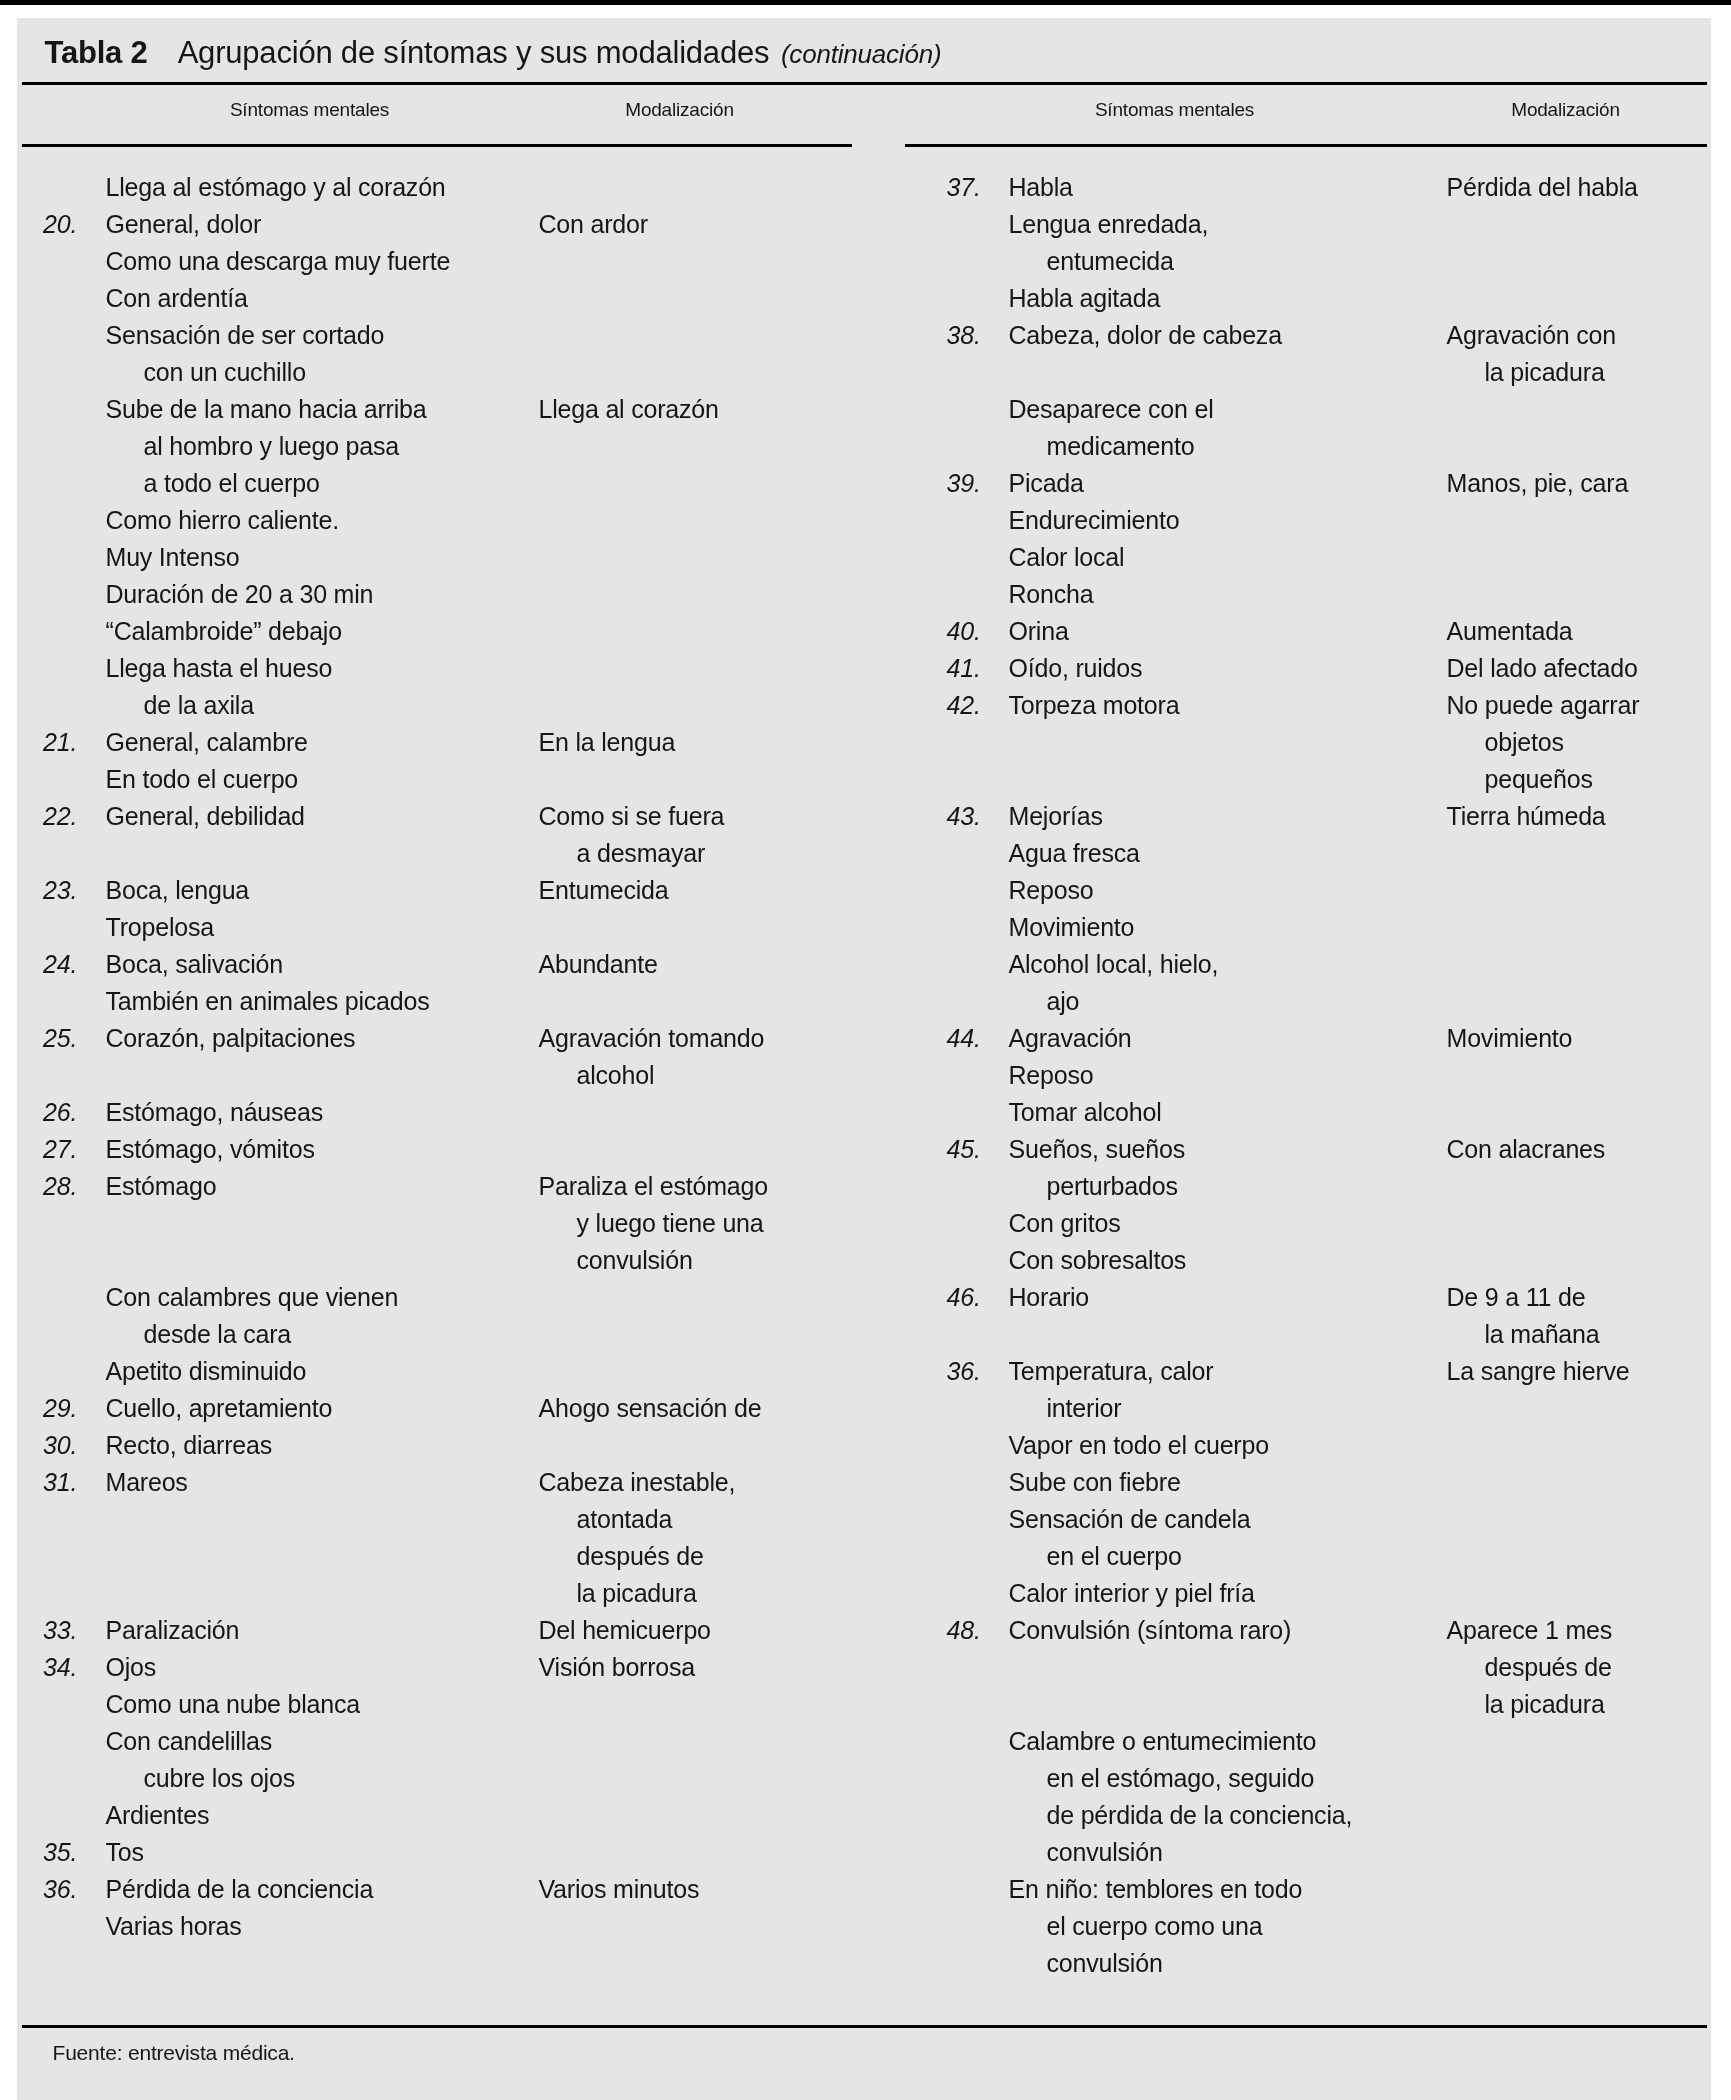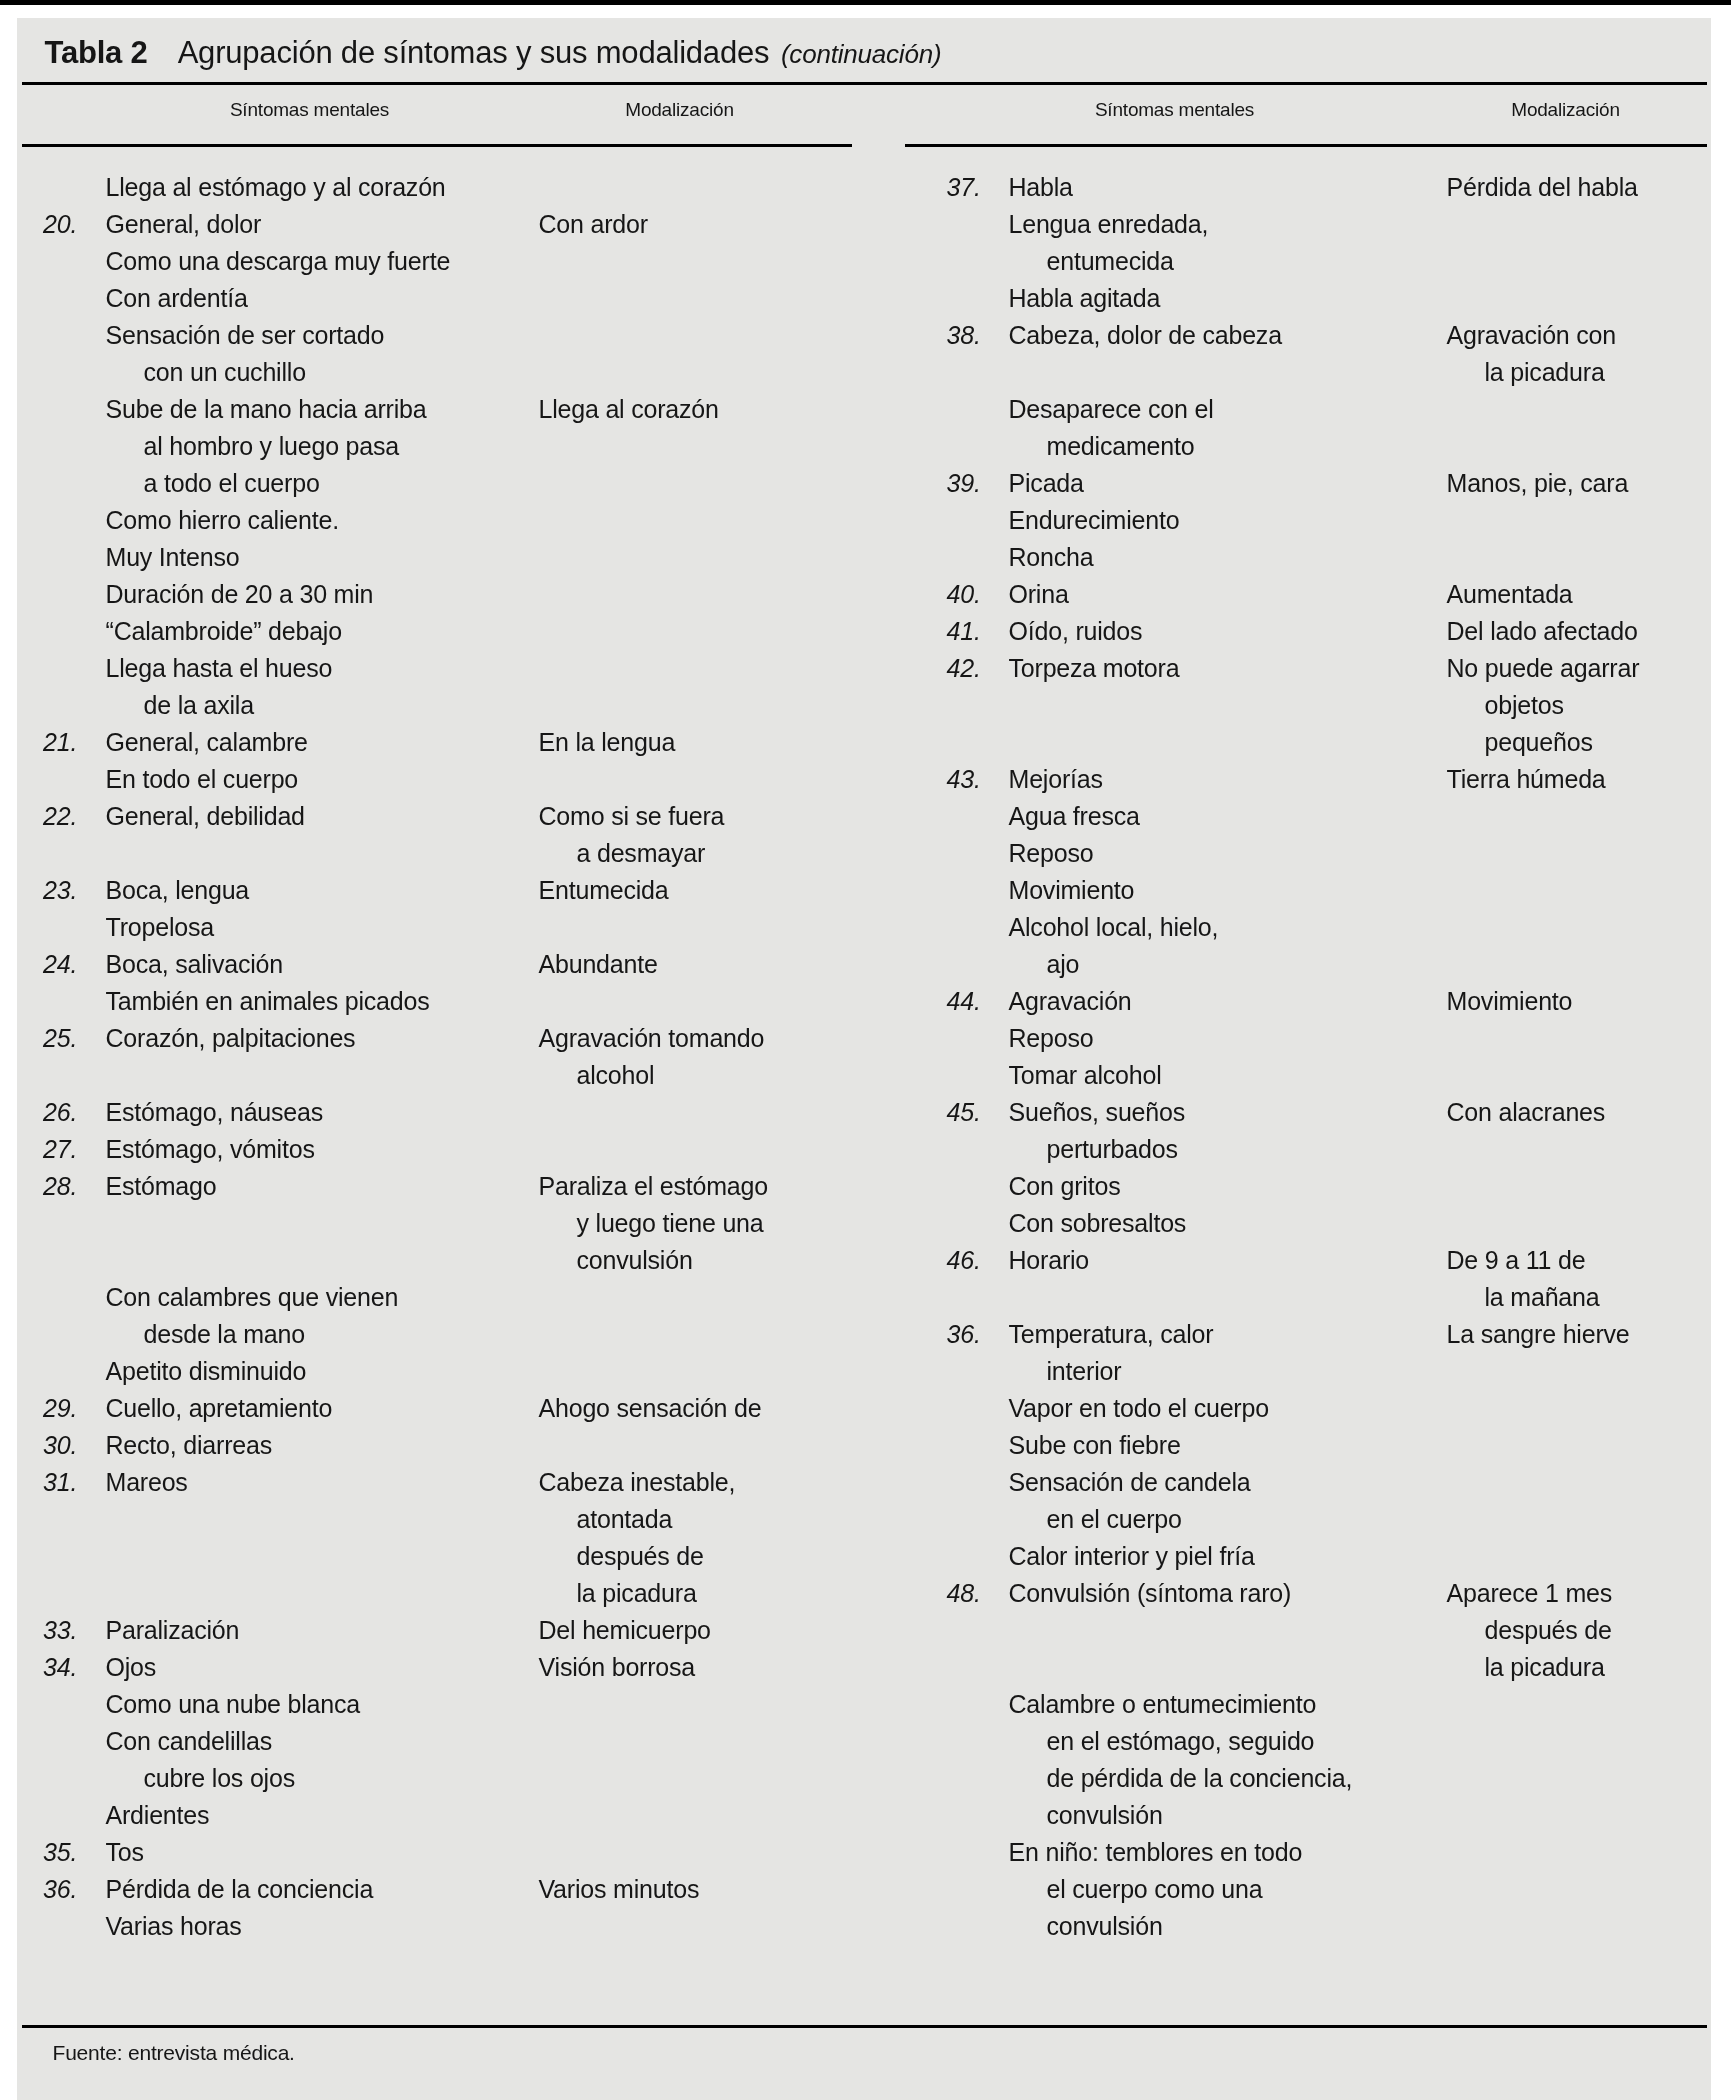--- a/index.html
+++ b/index.html
@@ -170,21 +170,21 @@
       <div class="row">
         <span class="mod ind">y luego tiene una</span>
       </div>
       <div class="row">
         <span class="mod ind">convulsión</span>
       </div>
       <div class="row">
         <span class="sym">Con calambres que vienen</span>
       </div>
       <div class="row">
-        <span class="sym ind">desde la mano</span>
+        <span class="sym ind">desde la cara</span>
       </div>
       <div class="row">
         <span class="sym">Apetito disminuido</span>
       </div>
       <div class="row">
         <span class="num">29.</span>
         <span class="sym">Cuello, apretamiento</span>
         <span class="mod">Ahogo sensación de</span>
       </div>
       <div class="row">
@@ -271,20 +271,23 @@
       </div>
       <div class="row">
         <span class="num">39.</span>
         <span class="sym">Picada</span>
         <span class="mod">Manos, pie, cara</span>
       </div>
       <div class="row">
         <span class="sym">Endurecimiento</span>
       </div>
       <div class="row">
+        <span class="sym">Calor local</span>
+      </div>
+      <div class="row">
         <span class="sym">Roncha</span>
       </div>
       <div class="row">
         <span class="num">40.</span>
         <span class="sym">Orina</span>
         <span class="mod">Aumentada</span>
       </div>
       <div class="row">
         <span class="num">41.</span>
         <span class="sym">Oído, ruidos</span>

